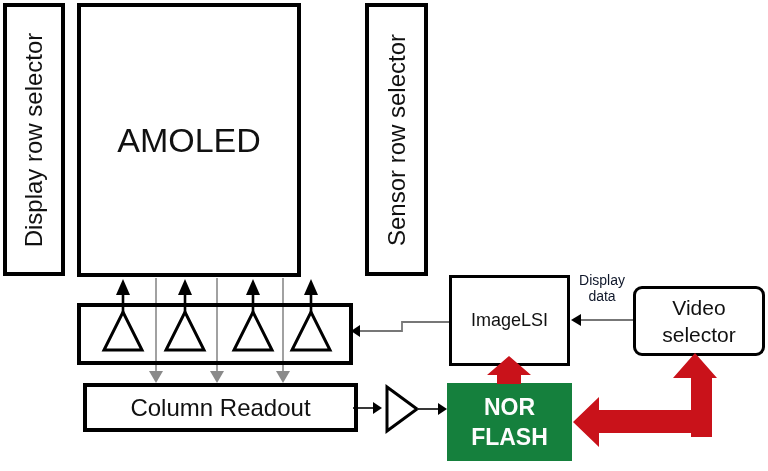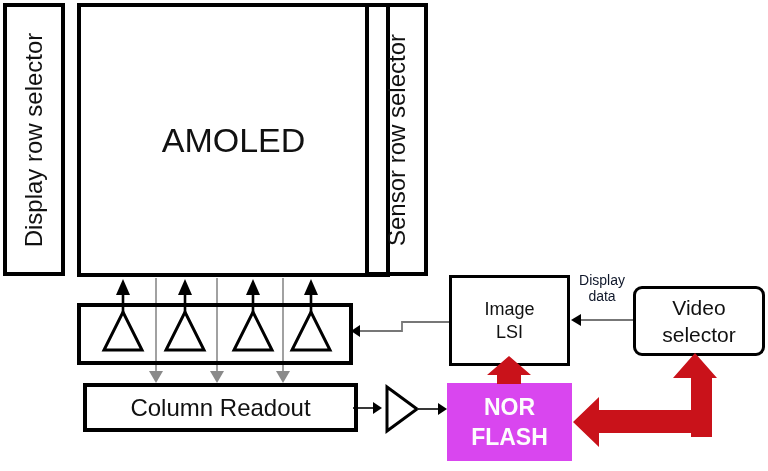--- a/index.html
+++ b/index.html
@@ -43,25 +43,25 @@
     display: flex;
     align-items: center;
     justify-content: center;
     text-align: center;
     color: #111;
   }
 
   #amoled-box { font-size: 34px; }
   #column-readout-box { font-size: 24px; }
 
-  #lsi-box { font-size: 18px; line-height: 23px; flex-direction: column; }
+  #lsi-box { font-size: 18px; line-height: 23px; flex-direction: row; }
   #video-box { font-size: 21px; line-height: 27px; flex-direction: column; }
 
   #nor-box {
-    background: #d946ef;
+    background: #15803d;
     color: #fdfdfd;
     font-size: 23px;
     font-weight: 600;
     line-height: 30px;
     flex-direction: column;
     border: none;
   }
 
   #display-data-label {
     position: absolute;
@@ -131,21 +131,21 @@
     <g>
       <line x1="633" y1="320" x2="580" y2="320" stroke="#777" stroke-width="1.8"></line>
       <polygon points="581,314 581,326 571,320" fill="#000"></polygon>
     </g>
   </svg>
 
   <div id="display-selector-box" class="block outlined vblock" style="left:3px; top:3px; width:62px; height:273px;">
     <span class="vtext">Display row selector</span>
   </div>
 
-  <div id="amoled-box" class="block outlined center-text" style="left:77px; top:3px; width:313px; height:274px;">
+  <div id="amoled-box" class="block outlined center-text" style="left:77px; top:3px; width:224px; height:274px;">
     <span>AMOLED</span>
   </div>
 
   <div id="sensor-selector-box" class="block outlined vblock" style="left:365px; top:3px; width:63px; height:273px;">
     <span class="vtext">Sensor row selector</span>
   </div>
 
   <div id="amp-array-box" class="block outlined" style="left:77px; top:303px; width:276px; height:62px;"></div>
 
   <div id="column-readout-box" class="block outlined center-text" style="left:83px; top:383px; width:275px; height:49px;">

